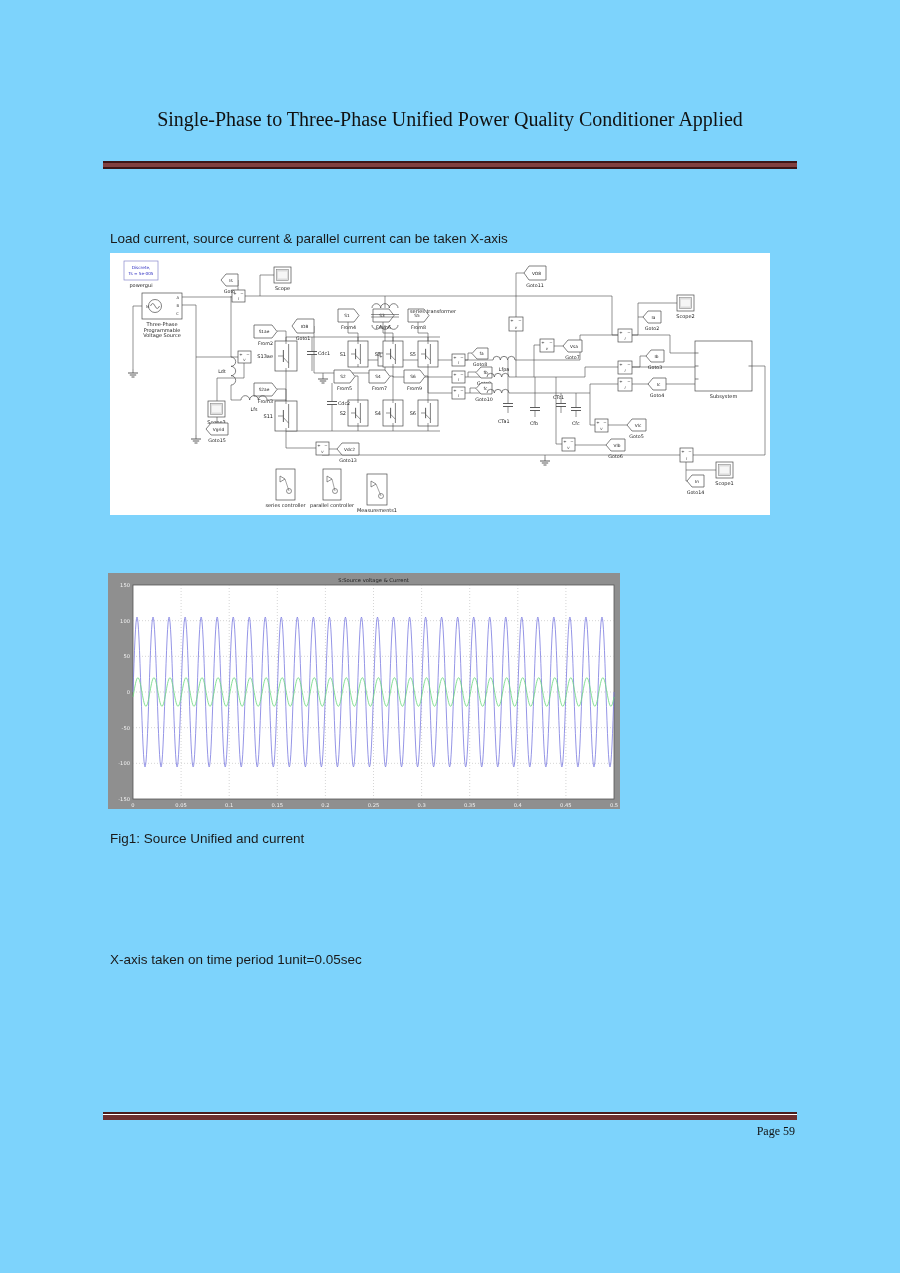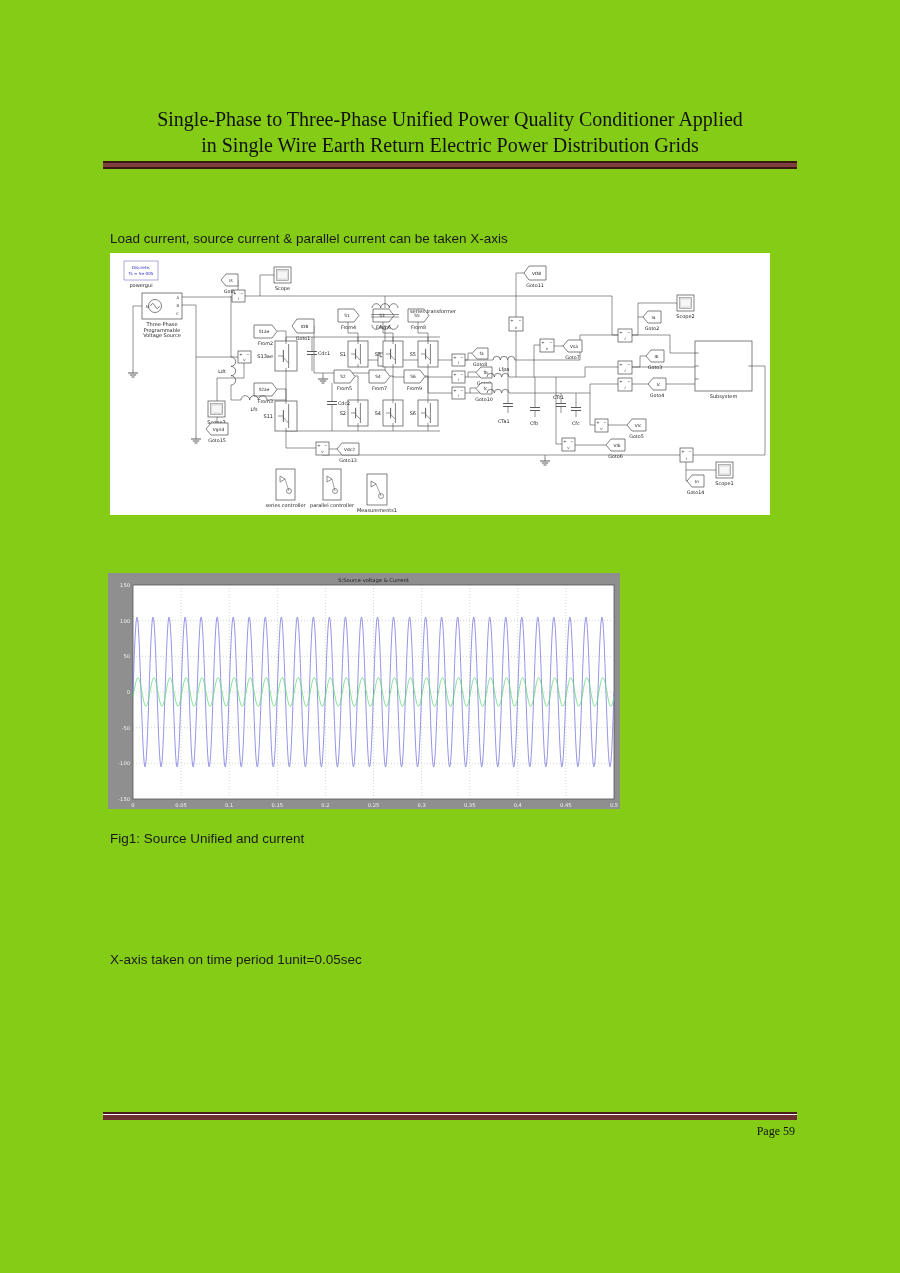--- a/index.html
+++ b/index.html
@@ -1,16 +1,16 @@
 <!DOCTYPE html>
 <html><head>
 <meta charset="utf-8">
 <style>
   html,body{margin:0;padding:0;background:#ffffff;}
-  .page{position:relative;width:900px;height:1273px;background:#84cc16;overflow:hidden;
+  .page{position:relative;width:900px;height:1273px;background:#7dd3fc;overflow:hidden;
         font-family:"Liberation Sans",sans-serif;color:#1a1a1a;}
   .title{position:absolute;top:106px;left:0;right:0;text-align:center;
          font-family:"Liberation Serif",serif;font-size:20px;line-height:26px;color:#111;}
   .hrule{position:absolute;top:161px;left:103px;width:694px;height:8px;
          background:linear-gradient(#3d1616 0 2px,#80403f 2px 6px,#3d1616 6px 8px);}
   .body-text{position:absolute;left:110px;margin:0;font-size:13.5px;color:#1a1a1a;}
   .intro{top:231px;}
   .diagram{position:absolute;top:253px;left:110px;width:660px;height:262px;background:#fff;}
   .scope{position:absolute;top:573px;left:108px;width:512px;height:236px;}
   .fig-caption{top:831px;}
@@ -21,21 +21,20 @@
   .page-number{position:absolute;top:1124px;right:105px;margin:0;
                font-family:"Liberation Serif",serif;font-size:12px;color:#111;}
   svg text{font-family:"DejaVu Sans",sans-serif;}
 </style>
 </head>
 <body>
 
 <div class="page">
   <div class="title">
     <div>Single-Phase to Three-Phase Unified Power Quality Conditioner Applied</div>
-    <div>in Single Wire Earth Return Electric Power Distribution Grids</div>
   </div>
   <div class="hrule"></div>
   <p class="body-text intro">Load current, source current &amp; parallel current can be taken X-axis</p>
   <div class="diagram" id="diagram"><svg width="660" height="262" viewBox="0 0 660 262">
         <polyline points="72,44 122,44" stroke="#4a4a4a" stroke-width="0.6" fill="none"></polyline>
         <polyline points="135,43 502,43" stroke="#4a4a4a" stroke-width="0.6" fill="none"></polyline>
         <polyline points="275,43 275,50" stroke="#4a4a4a" stroke-width="0.6" fill="none"></polyline>
         <polyline points="128,37 128,27" stroke="#4a4a4a" stroke-width="0.6" fill="none"></polyline>
         <polyline points="150,43 150,22 164,22" stroke="#4a4a4a" stroke-width="0.6" fill="none"></polyline>
         <polyline points="32,53 23,53 23,116" stroke="#4a4a4a" stroke-width="0.6" fill="none"></polyline>

